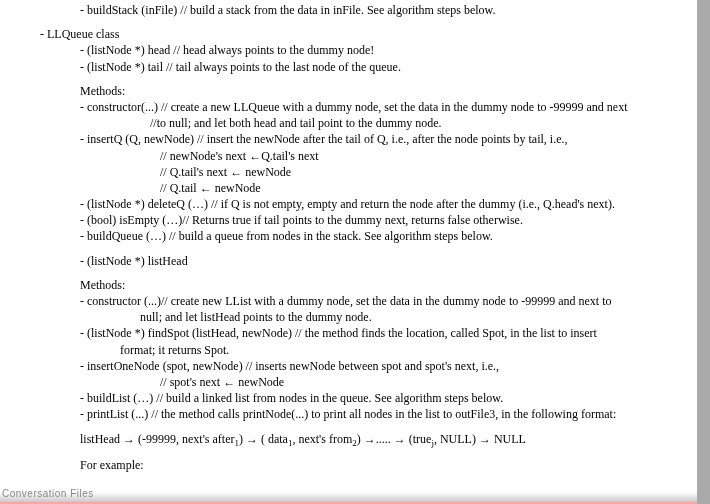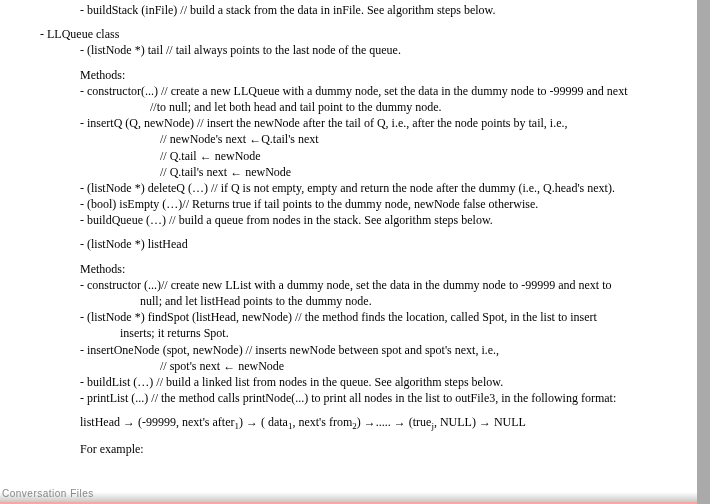--- a/index.html
+++ b/index.html
@@ -64,46 +64,47 @@
 <body>
 
 <div class="page">
   <div class="container">
 
     <div class="indent2">- buildStack (inFile) // build a stack from the data in inFile. See algorithm steps below.</div>
 
     <div class="sec-gap"></div>
 
     <div class="indent1">- LLQueue class</div>
+    <div class="indent2">- (listNode *) head // head always points to the dummy node!</div>
     <div class="indent2">- (listNode *) tail // tail always points to the last node of the queue.</div>
 
     <div class="sec-gap"></div>
 
     <div class="indent2">Methods:</div>
     <div class="indent2">- constructor(...) // create a new LLQueue with a dummy node, set the data in the dummy node to -99999 and next</div>
     <div class="indent4" style="padding-left:140px">//to null; and let both head and tail point to the dummy node.</div>
     <div class="indent2">- insertQ (Q, newNode) // insert the newNode after the tail of Q, i.e., after the node points by tail, i.e.,</div>
     <div class="indent4">// newNode's next ←Q.tail's next</div>
+    <div class="indent4">// Q.tail's next ← newNode</div>
     <div class="indent4">// Q.tail ← newNode</div>
-    <div class="indent4">// Q.tail's next ← newNode</div>
     <div class="indent2">- (listNode *) deleteQ (…) // if Q is not empty, empty and return the node after the dummy (i.e., Q.head's next).</div>
-    <div class="indent2">- (bool) isEmpty (…)// Returns true if tail points to the dummy node, newNode false otherwise.</div>
+    <div class="indent2">- (bool) isEmpty (…)// Returns true if tail points to the dummy next, returns false otherwise.</div>
     <div class="indent2">- buildQueue (…) // build a queue from nodes in the stack. See algorithm steps below.</div>
 
     <div class="sec-gap"></div>
 
     <div class="indent2">- (listNode *)  listHead</div>
 
     <div class="sec-gap"></div>
 
     <div class="indent2">Methods:</div>
     <div class="indent2">- constructor (...)// create new LList with a dummy node, set the data in the dummy node to -99999 and next to</div>
     <div class="indent4" style="padding-left:130px">null; and let listHead points to the dummy node.</div>
     <div class="indent2">- (listNode *) findSpot (listHead, newNode) // the method finds the location, called Spot,  in the list to insert</div>
-    <div class="indent3">inserts; it returns Spot.</div>
+    <div class="indent3">format; it returns Spot.</div>
     <div class="indent2">- insertOneNode (spot,  newNode)  // inserts newNode between spot and spot's next, i.e.,</div>
     <div class="indent4">// spot's next ← newNode</div>
     <div class="indent2">- buildList (…) // build a linked list from nodes in the queue. See algorithm steps below.</div>
     <div class="indent2">- printList (...) //  the method calls printNode(...) to print all nodes in the list to outFile3, in the following format:</div>
 
     <div class="sec-gap"></div>
 
     <div class="indent2">
       <span>listHead → (-99999, next's after</span><span class="sub">1</span><span>) → ( data</span><span class="sub">1</span><span>, next's from</span><span class="sub">2</span><span>) →..... → (true</span><span class="sub">j</span><span>, NULL) → NULL</span>
     </div>

